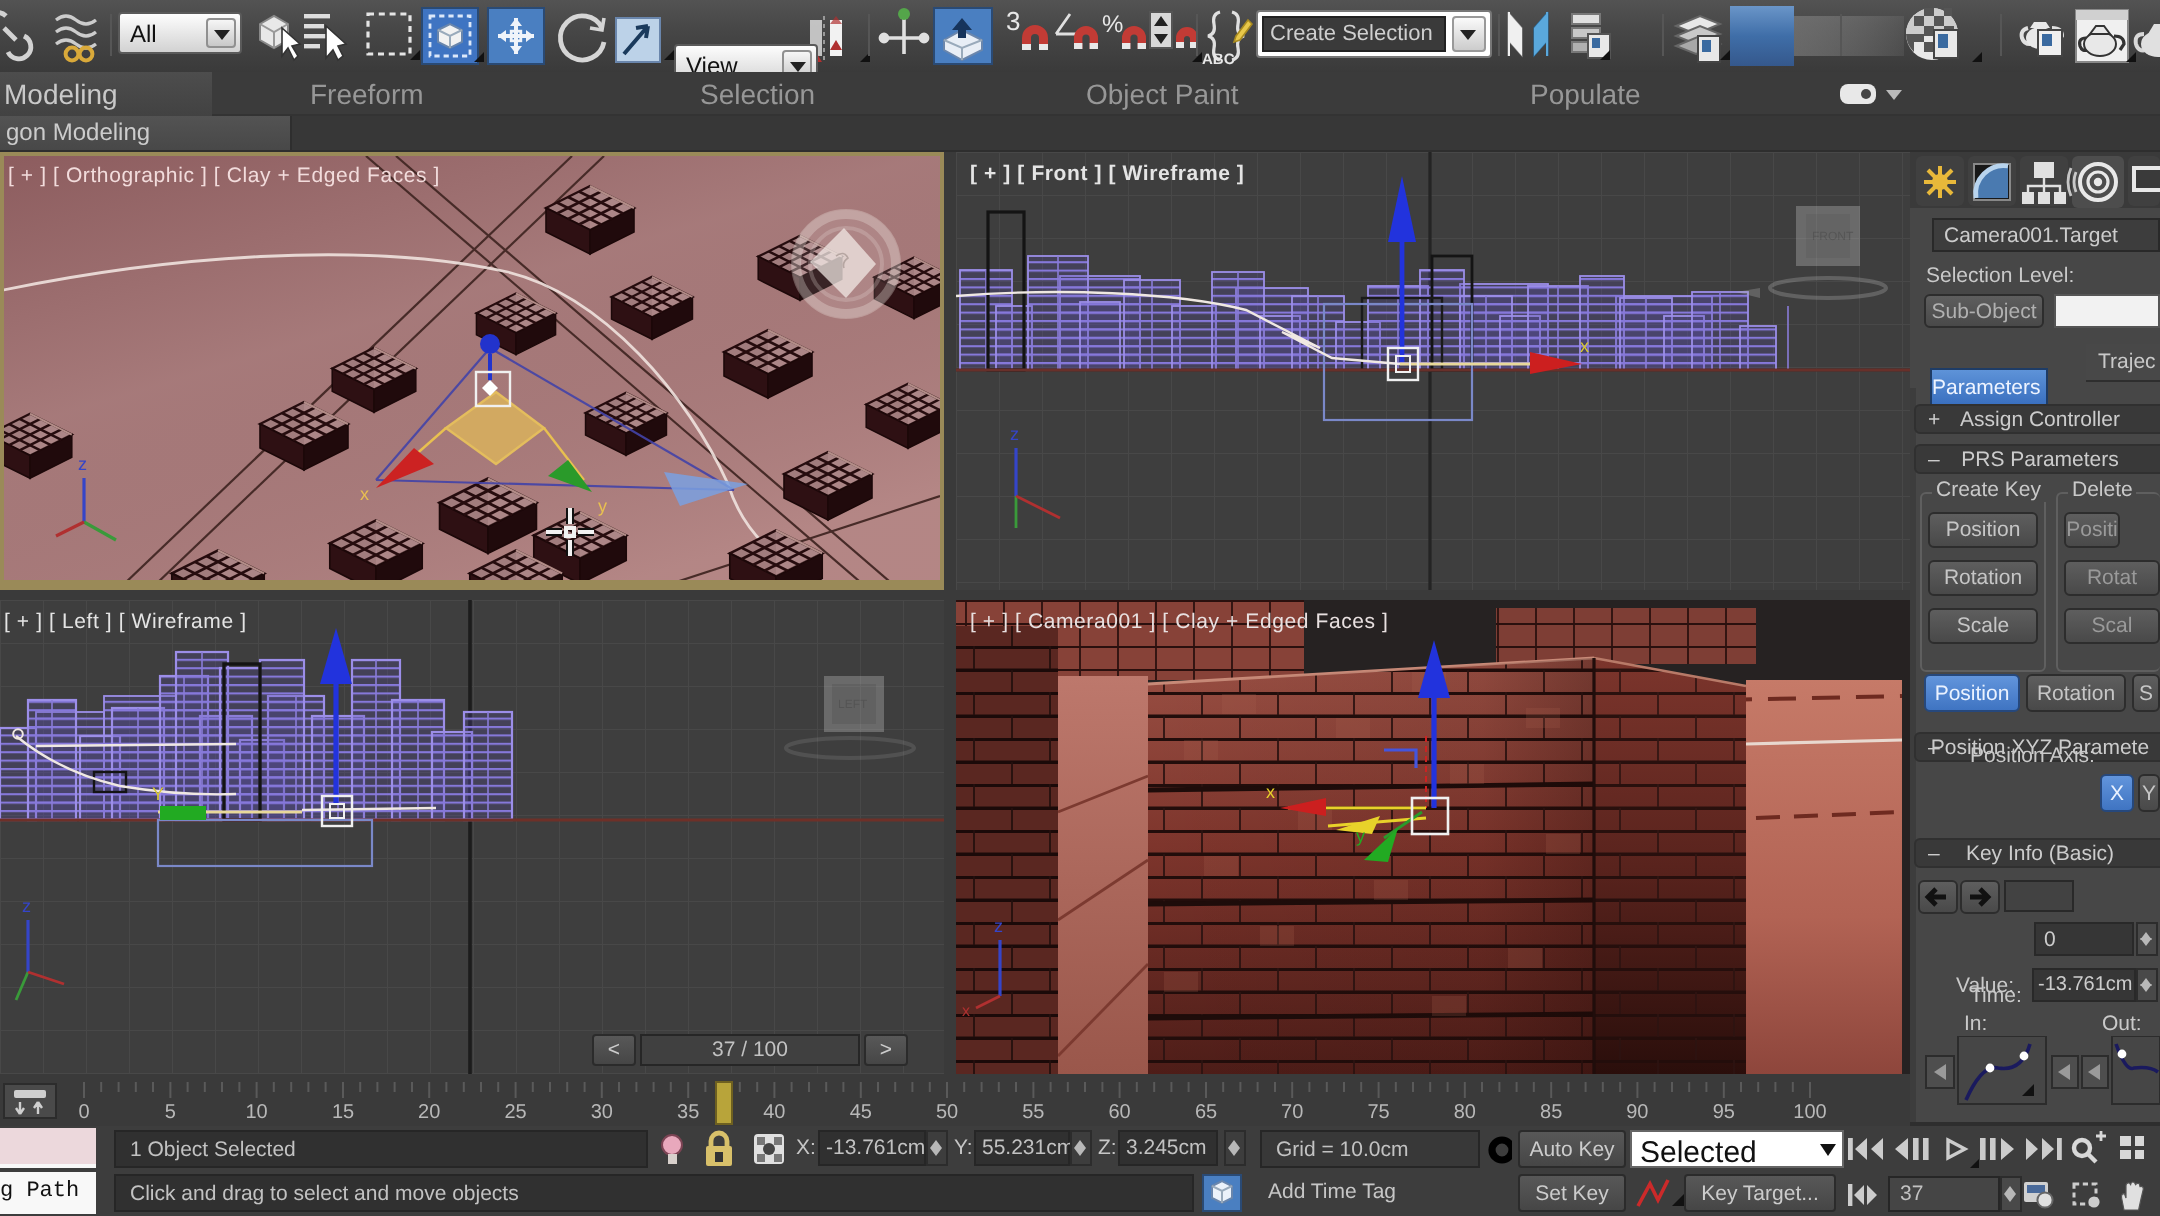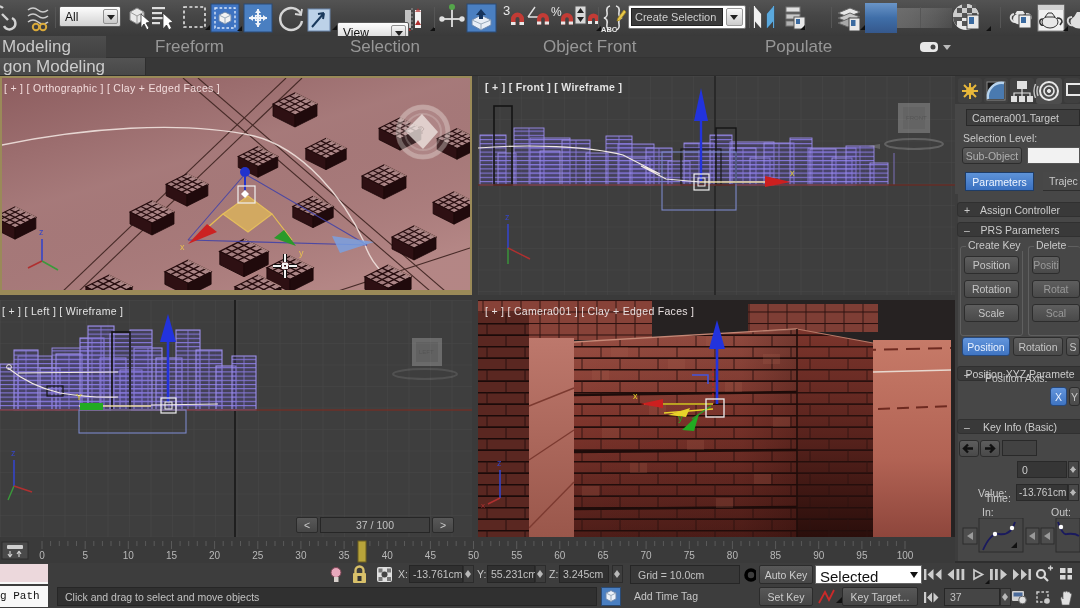--- a/index.html
+++ b/index.html
@@ -6,21 +6,21 @@
 *{box-sizing:border-box;}
 #app{position:relative;width:1080px;height:608px;overflow:hidden;background:#3f3f3f;
 font-family:"Liberation Sans",sans-serif;font-size:11px;color:#cfcfcf;}
 .abs{position:absolute;}
 #toolbar{left:0;top:0;width:1080px;height:36px;background:linear-gradient(#535353,#474747 40%,#3a3a3a);}
 .tsep{position:absolute;top:7px;width:1px;height:21px;background:#2e2e2e;border-right:1px solid #565656;}
 .combo{position:absolute;background:linear-gradient(#fdfdfd,#d2d2d2);border:1px solid #5a5a5a;border-radius:2px;color:#111;}
 .combo .arr{position:absolute;right:2px;top:2px;bottom:2px;width:15px;background:linear-gradient(#f6f6f6,#c8c8c8);border:1px solid #909090;border-radius:2px;}
 .combo .arr:after{content:"";position:absolute;left:3px;top:5px;border:4px solid transparent;border-top:5px solid #222;}
 #ribbon1{left:0;top:36px;width:1080px;height:22px;background:#3b3b3b;border-bottom:1px solid #333;}
-#ribbon1 .rtab{position:absolute;top:0;height:22px;line-height:22px;color:#979797;font-size:17px;}
+#ribbon1 .rtab{position:absolute;top:0;height:22px;line-height:22px;color:#979797;font-size:14px;}
 #ribbon2{left:0;top:58px;width:1080px;height:18px;background:#373737;border-bottom:1px solid #2e2e2e;}
 .vp{position:absolute;overflow:hidden;}
 .vplabel{position:absolute;left:7px;top:5px;font-size:10.5px;letter-spacing:0.3px;white-space:nowrap;}
 #cmdpanel{left:955px;top:76px;width:125px;height:487px;background:#474747;font-size:10.5px;}
 .rollout{position:absolute;left:2px;width:126px;height:15px;background:#393939;border:1px solid #303030;border-radius:3px;color:#cccccc;text-align:center;line-height:14px;font-size:10.5px;}
 .rollout .pm{position:absolute;left:6px;top:0;}
 .pbtn{position:absolute;background:linear-gradient(#5e5e5e,#494949);border:1px solid #2d2d2d;border-radius:3px;color:#c6c6c6;text-align:center;font-size:10.5px;}
 .pbtn.blue{background:linear-gradient(#6295dc,#3f74c2);color:#eaf2ff;border-color:#26487c;}
 .sunken{position:absolute;background:#363636;border:1px solid #292929;color:#cccccc;font-size:10.5px;}
 .spin{position:absolute;width:11px;background:#494949;border:1px solid #2c2c2c;}
@@ -259,30 +259,30 @@
 <div class="tsep" style="left:749px;"></div>
 <div class="tsep" style="left:831px;"></div>
 <div class="tsep" style="left:920px;"></div>
 <div class="tsep" style="left:1000px;"></div>
 </div>
 
 <div class="abs" id="ribbon1">
   <div class="rtab" style="left:0;width:106px;background:linear-gradient(#4d4d4d,#424242);color:#c9c9c9;padding-left:2px;">Modeling</div>
   <div class="rtab" style="left:155px;">Freeform</div>
   <div class="rtab" style="left:350px;">Selection</div>
-  <div class="rtab" style="left:543px;">Object Front</div>
+  <div class="rtab" style="left:543px;">Object Paint</div>
   <div class="rtab" style="left:765px;">Populate</div>
   <svg width="40" height="22" style="position:absolute;left:918px;top:0">
     <rect x="2" y="6" width="18" height="10" rx="4" fill="#e8e8e8"></rect>
     <circle cx="15" cy="11" r="2.5" fill="#444"></circle>
     <path d="M25,9 l4,5 4,-5 z" fill="#bbb"></path>
   </svg>
 </div>
 <div class="abs" id="ribbon2">
-  <div class="abs" style="left:0;top:0;width:146px;height:17px;background:linear-gradient(#535353,#484848);color:#cccccc;font-size:17px;line-height:17px;padding-left:3px;border-right:1px solid #2e2e2e;">gon Modeling</div>
+  <div class="abs" style="left:0;top:0;width:146px;height:17px;background:linear-gradient(#535353,#484848);color:#cccccc;font-size:12px;line-height:17px;padding-left:3px;border-right:1px solid #2e2e2e;">gon Modeling</div>
 </div>
 
 <div class="abs" style="left:0;top:76px;width:955px;height:464px;background:#3a3a3a;"></div>
 
 <div class="vp" style="left:0;top:76px;width:472px;height:219px;border:2px solid #9a8a58;border-bottom:5px solid #9a8a58;background:#ad8181;">
 <svg width="468" height="215" style="position:absolute;left:0;top:0">
 <defs>
   <g id="cube">
     <polygon points="-22,-6 0,-17 22,-6 0,5" fill="#a17c7d" stroke="#260c0e" stroke-width="1.2"></polygon>
     <polygon points="0,-17 22,-6 22,-6 0,5" fill="#c09a9a" opacity="0.35"></polygon>
@@ -748,21 +748,21 @@
         <rect x="-5" y="-6" width="12" height="9" fill="#3a3a3a"></rect>
       </g>
     </svg>
   </div>
 
   <div class="sunken" style="left:11px;top:33px;width:114px;height:17px;line-height:16px;padding-left:5px;background:#3d3d3d;">Camera001.Target</div>
   <div class="rlabel" style="left:8px;top:56px;">Selection Level:</div>
   <div class="pbtn" style="left:7px;top:71px;width:60px;height:17px;line-height:16px;color:#b0b0b0;">Sub-Object</div>
   <div class="abs" style="left:72px;top:71px;width:53px;height:17px;background:#f2f2f2;border:1px solid #555;"></div>
 
-  <div class="abs" style="left:10px;top:96px;width:69px;height:19px;background:linear-gradient(#5e93d8,#3a70c0);border:1px solid #1e3c66;color:#eef4ff;text-align:center;line-height:18px;">Parameters</div>
+  <div class="abs" style="left:10px;top:108px;width:59px;height:19px;background:linear-gradient(#5e93d8,#3a70c0);border:1px solid #1e3c66;color:#eef4ff;text-align:left;line-height:18px;">Parameters</div>
   <div class="abs" style="left:88px;top:96px;width:37px;height:19px;background:#484848;border-bottom:1px solid #2e2e2e;color:#c9c9c9;line-height:18px;padding-left:6px;overflow:hidden;">Trajec</div>
   <div class="abs" style="left:0;top:118px;width:3px;height:369px;background:#3d3d3d;"></div>
 
   <div class="rollout" style="top:126px;"><span class="pm">+</span>Assign Controller</div>
   <div class="rollout" style="top:146px;"><span class="pm">–</span>PRS Parameters</div>
 
   <div class="abs" style="left:5px;top:170px;width:63px;height:90px;border:1px solid #5f5f5f;border-radius:3px;"></div>
   <div class="abs" style="left:73px;top:170px;width:52px;height:90px;border:1px solid #5f5f5f;border-radius:3px;border-right:none;"></div>
   <div class="rlabel" style="left:11px;top:163px;background:#474747;padding:0 2px;">Create Key</div>
   <div class="rlabel" style="left:79px;top:163px;background:#474747;padding:0 2px;">Delete</div>
@@ -961,20 +961,21 @@
     </g>
     <rect x="358" y="1" width="8" height="21" fill="#b8a43a" stroke="#6e6020"></rect>
   </svg>
 </div>
 
 <div class="abs" id="statusbar">
 
   <div class="abs" style="left:0;top:1px;width:48px;height:20px;background:#ecd8dc;border-bottom:2px solid #f8f8f8;"></div>
   <div class="abs" style="left:0;top:23px;width:48px;height:21px;background:#f8f8f8;color:#111;font-family:'Liberation Mono',monospace;font-size:11px;line-height:20px;">g Path C</div>
 
+  <div class="sfield" style="left:57px;top:2px;width:267px;height:19px;line-height:18px;padding-left:7px;">1 Object Selected</div>
   <svg width="70" height="22" style="position:absolute;left:326px;top:2px;">
     <circle cx="10" cy="7.5" r="5" fill="#e8a8bc" stroke="#7c4454"></circle>
     <rect x="8" y="12" width="4.5" height="5" fill="#d8d0cc"></rect>
     <rect x="27" y="8" width="13" height="10" rx="1" fill="#d8c06a"></rect>
     <path d="M29.5,8 v-2.5 a4,4 0 0,1 8,0 v2.5" stroke="#d8c06a" stroke-width="2.4" fill="none"></path>
     <rect x="31.5" y="11" width="4" height="5" fill="#333"></rect>
     <rect x="51" y="2" width="15" height="15" rx="2" fill="#e0e0e0"></rect>
     <circle cx="58.5" cy="9.5" r="3" fill="#444"></circle>
     <rect x="52.5" y="3.5" width="4" height="4" fill="#777"></rect>
         <rect x="61" y="3.5" width="4" height="4" fill="#777"></rect>

